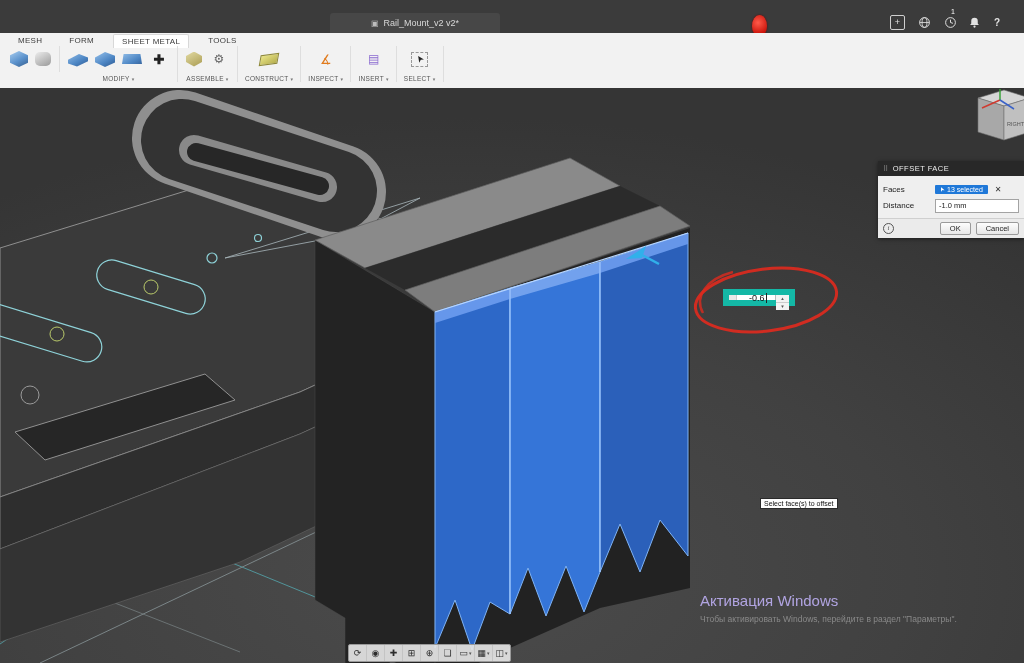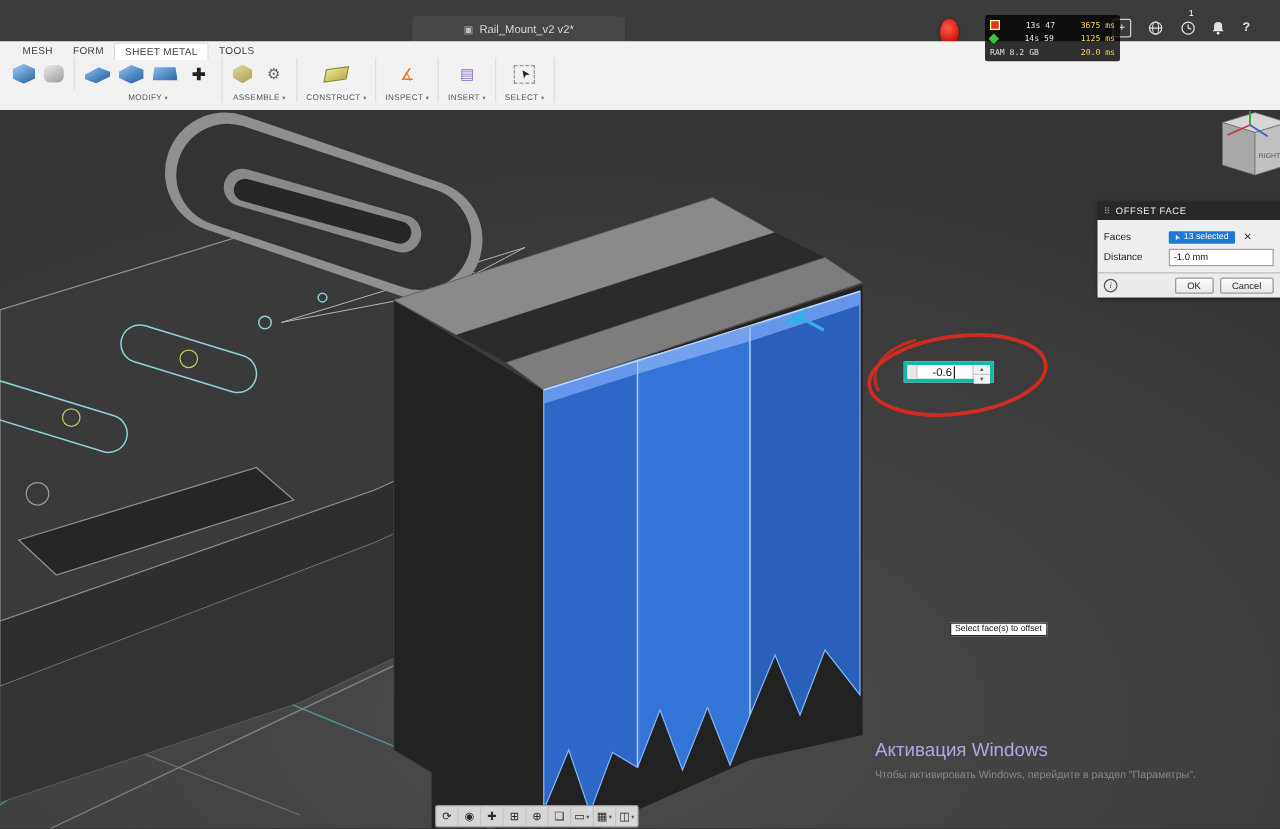--- a/index.html
+++ b/index.html
@@ -29,21 +29,21 @@
             align-items:center;gap:13px;color:#e2e2e2;z-index:4;}
   .appicons .plusbox{width:13px;height:13px;border:1px solid #cfcfcf;font-size:9px;line-height:12px;
             text-align:center;border-radius:2px;}
   .appicons svg{display:block;}
   .badge{font-size:7px;color:#fff;margin-left:-6px;margin-top:-8px;}
   .help{font-size:10px;font-weight:bold;}
 
   
   .ribbon{position:absolute;top:33px;left:0;right:0;height:55px;background:#f2f2f2;
           border-bottom:1px solid #c9c9c9;}
-  .tabs{position:absolute;top:1px;left:10px;display:flex;gap:0;font-size:8px;color:#3c3c3c;}
+  .tabs{position:absolute;top:1px;left:10px;display:flex;gap:11px;font-size:8px;color:#3c3c3c;}
   .tab{padding:2px 8px;letter-spacing:.3px;}
   .tab.active{background:#ffffff;border:1px solid #d8d8d8;border-bottom:none;border-radius:2px 2px 0 0;}
   .groups{position:absolute;top:13px;left:2px;display:flex;align-items:flex-start;}
   .group{display:flex;flex-direction:column;align-items:center;padding:0 7px;border-right:1px solid #dedede;}
   .gicons{display:flex;gap:5px;height:26px;align-items:center;}
   .tool{padding:1px;border-radius:2px;}
   .glabel{font-size:6.5px;color:#555;margin-top:3px;display:flex;gap:2px;align-items:center;letter-spacing:.3px;}
   .glabel .car{font-size:5px;color:#777;}
 
   .ic{width:20px;height:18px;display:flex;align-items:center;justify-content:center;font-size:12px;color:#333;}
@@ -86,21 +86,21 @@
   .dlg-foot{background:#ebebeb;border-top:1px solid #cfcfcf;height:19px;display:flex;
         align-items:center;padding:0 5px;}
   .info-i{width:9px;height:9px;border:1px solid #555;border-radius:50%;color:#555;font-size:7px;
         line-height:9px;text-align:center;font-family:"Liberation Serif",serif;font-style:italic;}
   .dlg-btns{margin-left:auto;display:flex;gap:5px;}
   .btn{font-size:7.5px;padding:1px 9px;background:linear-gradient(#fdfdfd,#e6e6e6);
         border:1px solid #9a9a9a;border-radius:2px;color:#222;}
 
   
   .flt{position:absolute;left:723px;top:289px;width:72px;height:17px;background:#fff;
-       border:3px solid #14b8a6;display:flex;z-index:20;box-sizing:border-box;}
+       border:6px solid #14b8a6;display:flex;z-index:20;box-sizing:border-box;}
   .flt .grip2{width:7px;background:#e9e9e9;border-right:1px solid #ccc;}
   .flt .val{flex:1;display:flex;align-items:center;padding-left:12px;font-size:9px;color:#111;}
   .flt .caret{width:1px;height:10px;background:#222;margin-left:1px;}
   .flt .spin{width:13px;border-left:1px solid #bbb;display:flex;flex-direction:column;}
   .flt .spin div{flex:1;font-size:4.5px;color:#555;text-align:center;line-height:7px;background:#f3f3f3;}
   .flt .spin div:first-child{border-bottom:1px solid #ccc;}
 
   
   .tip{position:absolute;left:760px;top:498px;background:#fdfdfd;border:1px solid #2a2a2a;
        font-size:7px;color:#111;padding:1px 3px;z-index:20;white-space:nowrap;}
@@ -127,36 +127,20 @@
 
 <div id="root">
 
   <div class="titlebar">
     <div class="doc-tab">
       <span class="cube">▣</span>
       <span>Rail_Mount_v2 v2*</span>
     </div>
     <div class="record"></div>
 
-    <div class="hud">
-      <div class="hud-row">
-        <span class="sq"></span>
-        <span>13s 47</span>
-        <span class="y">3675 ms</span>
-      </div>
-      <div class="hud-row">
-        <span class="dia"></span>
-        <span>14s 59</span>
-        <span class="y">1125 ms</span>
-      </div>
-      <div class="hud-row">
-        <span class="ram">RAM 8.2 GB</span>
-        <span class="y">20.0 ms</span>
-      </div>
-    </div>
 
     <div class="appicons">
       <div class="plusbox">+</div>
       <svg width="13" height="13" viewBox="0 0 16 16">
         <circle cx="8" cy="8" r="6" fill="none" stroke="#e2e2e2" stroke-width="1.2"></circle>
         <ellipse cx="8" cy="8" rx="3" ry="6" fill="none" stroke="#e2e2e2" stroke-width="1"></ellipse>
         <line x1="2" y1="8" x2="14" y2="8" stroke="#e2e2e2" stroke-width="1"></line>
       </svg>
       <span style="display:flex">
         <svg width="13" height="13" viewBox="0 0 16 16">

